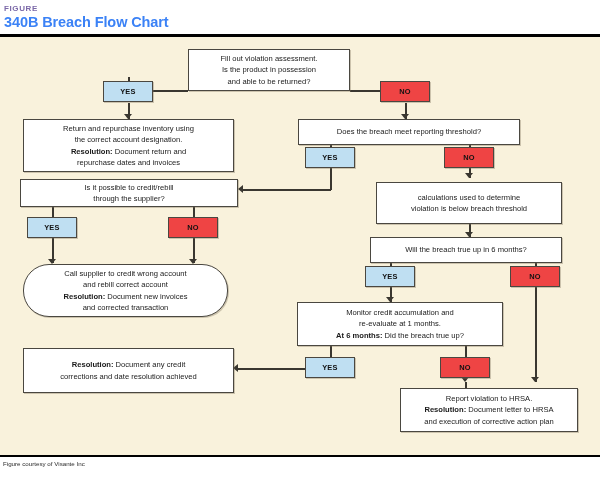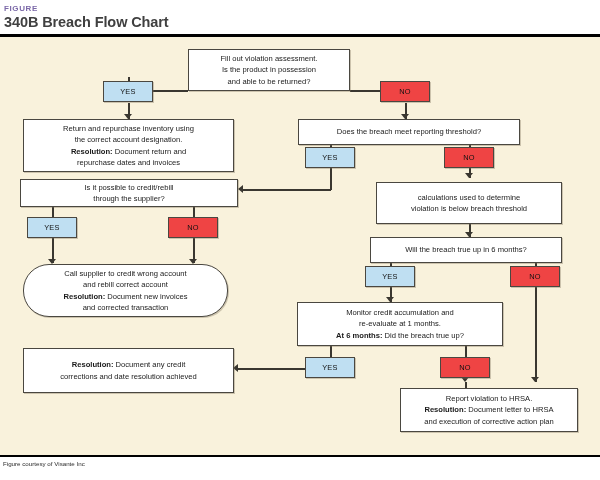--- a/index.html
+++ b/index.html
@@ -12,21 +12,21 @@
   #root{position:relative;width:600px;height:480px;}
 
   
   .fig-label{
     position:absolute;left:4px;top:4px;
     font-size:8px;font-weight:bold;letter-spacing:.6px;
     color:#7b68a8;
   }
   .fig-title{
     position:absolute;left:4px;top:14px;
-    font-size:14.5px;font-weight:bold;color:#404040;
+    font-size:14.5px;font-weight:bold;color:#3b82f6;
     letter-spacing:-.1px;
   }
   .rule-top{
     position:absolute;left:0;top:34px;width:600px;height:3px;background:#000000;
   }
 
   
   .canvas{
     position:absolute;left:0;top:37px;width:600px;height:418px;
     background:#f9f2dc;
@@ -55,21 +55,21 @@
   }
   .node .ln{display:block;}
   .node b{font-weight:bold;}
 
   
   .chip{
     position:absolute;
     box-sizing:border-box;
     border:1px solid #4a4740;
     display:flex;align-items:center;justify-content:center;
-    font-size:7.4px;font-weight:normal;letter-spacing:.3px;
+    font-size:7.4px;font-weight:bold;letter-spacing:.3px;
     color:#121212;
     box-shadow:1px 1px 0 rgba(120,110,85,.35);
   }
   .chip.yes{background:#bfdff2;}
   .chip.no{background:#ef4444;}
 
   
   .ln-v,.ln-h{position:absolute;background:#3a3730;}
   .ln-v{width:1.6px;}
   .ln-h{height:1.6px;}

